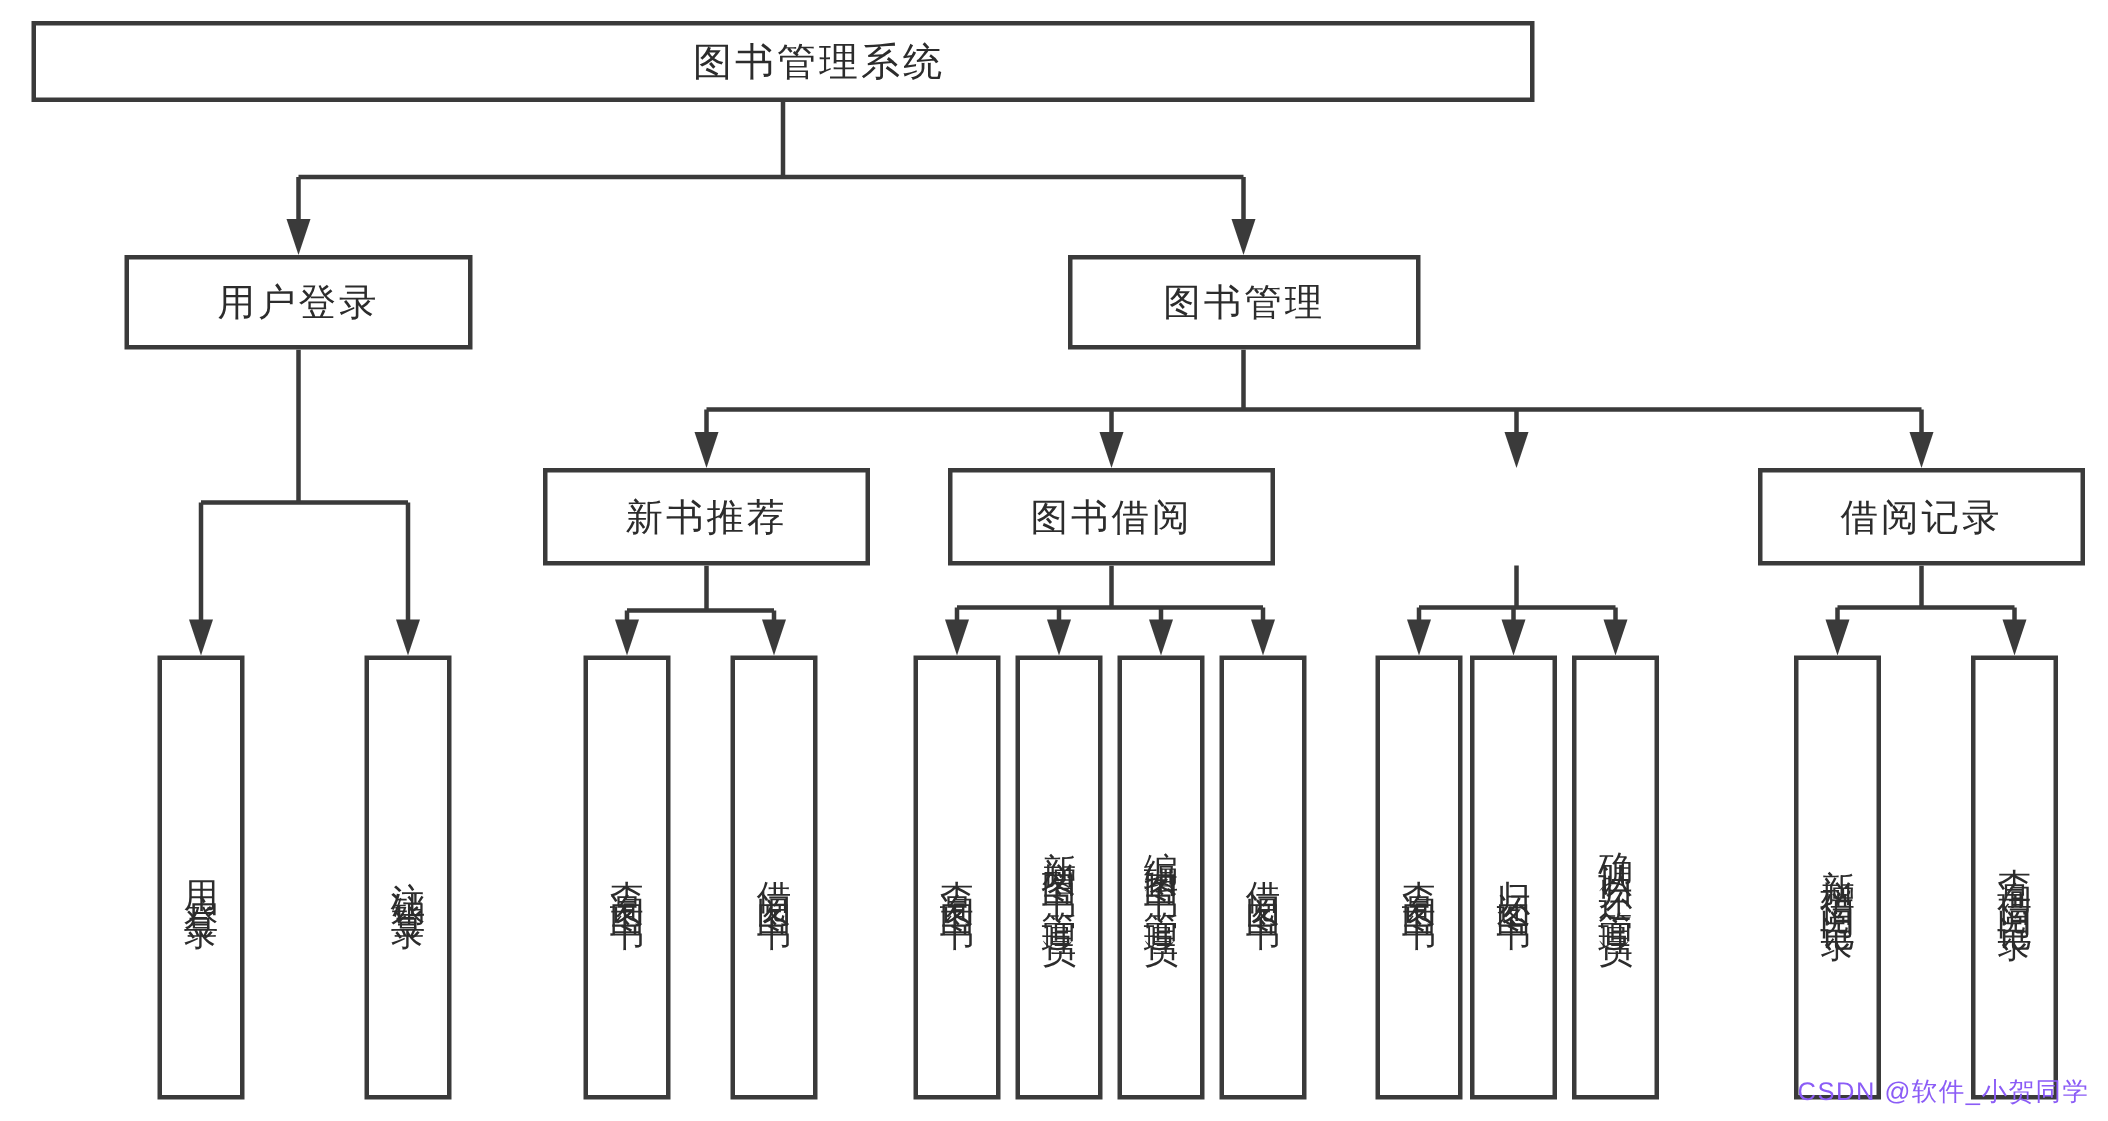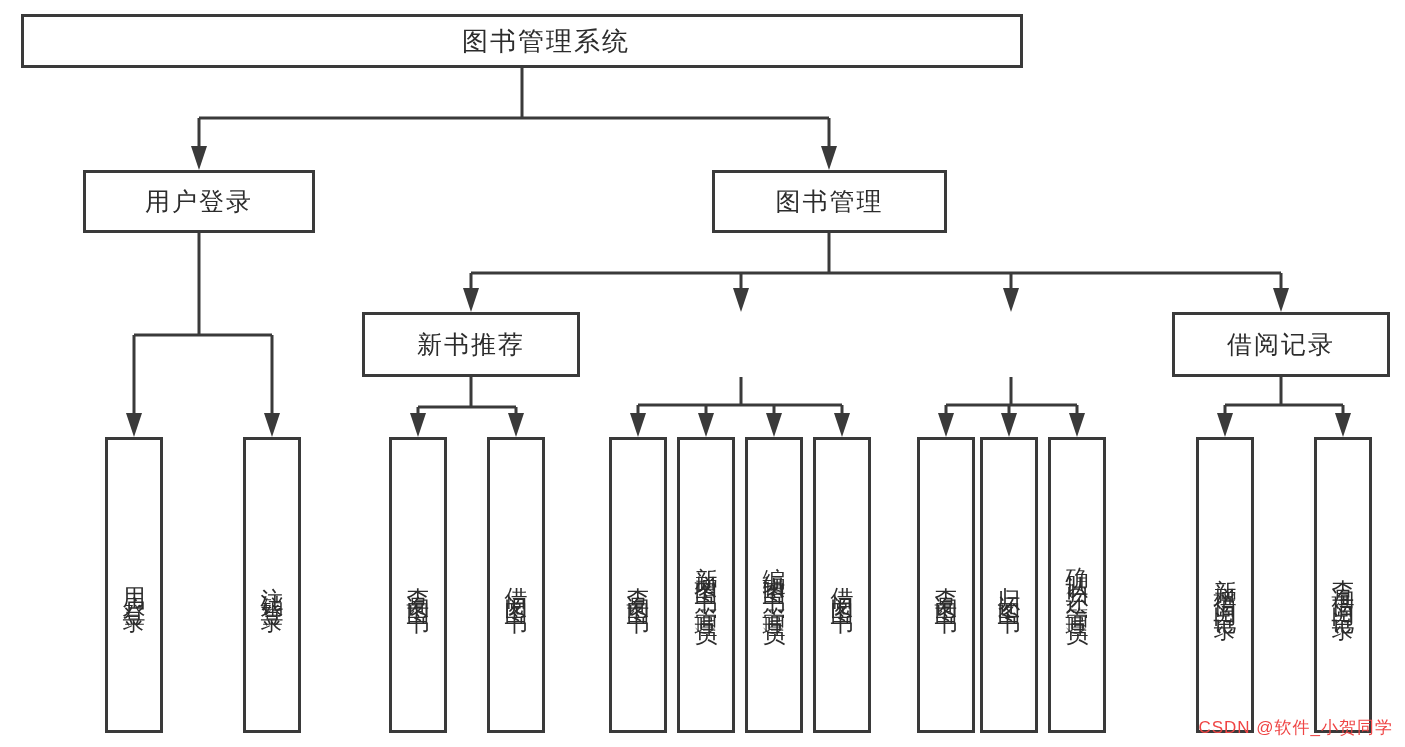--- a/index.html
+++ b/index.html
@@ -40,21 +40,21 @@
   }
   .leaf-0{left:105px;}  .leaf-1{left:243px;}
   .leaf-2{left:389px;}  .leaf-3{left:487px;}
   .leaf-4{left:609px;}  .leaf-5{left:677px;}
   .leaf-6{left:745px;}  .leaf-7{left:813px;}
   .leaf-8{left:917px;}  .leaf-9{left:980px;}
   .leaf-10{left:1048px;}
   .leaf-11{left:1196px;} .leaf-12{left:1314px;}
   .watermark{
     position:absolute;right:12px;bottom:8px;
-    font-size:17px;color:#ef4444;letter-spacing:1px;
+    font-size:17px;color:#8b5cf6;letter-spacing:1px;
     white-space:nowrap;
   }
 </style>
 </head>
 <body>
 
 <div class="canvas">
 
   <svg class="wires" viewBox="0 0 1405 747" xmlns="http://www.w3.org/2000/svg" aria-hidden="true">
 
@@ -102,20 +102,23 @@
   <div class="box lvl2 n-user-login">
     <span class="hlabel">用户登录</span>
   </div>
   <div class="box lvl2 n-book-mgmt">
     <span class="hlabel">图书管理</span>
   </div>
 
   <div class="box lvl3 n-new-book">
     <span class="hlabel">新书推荐</span>
   </div>
+  <div class="box lvl3 n-book-borrow">
+    <span class="hlabel">图书借阅</span>
+  </div>
   <div class="box lvl3 n-borrow-records">
     <span class="hlabel">借阅记录</span>
   </div>
 
   <div class="box leaf leaf-0">
     <span class="vlabel">用户登录</span>
   </div>
   <div class="box leaf leaf-1">
     <span class="vlabel">注销登录</span>
   </div>

